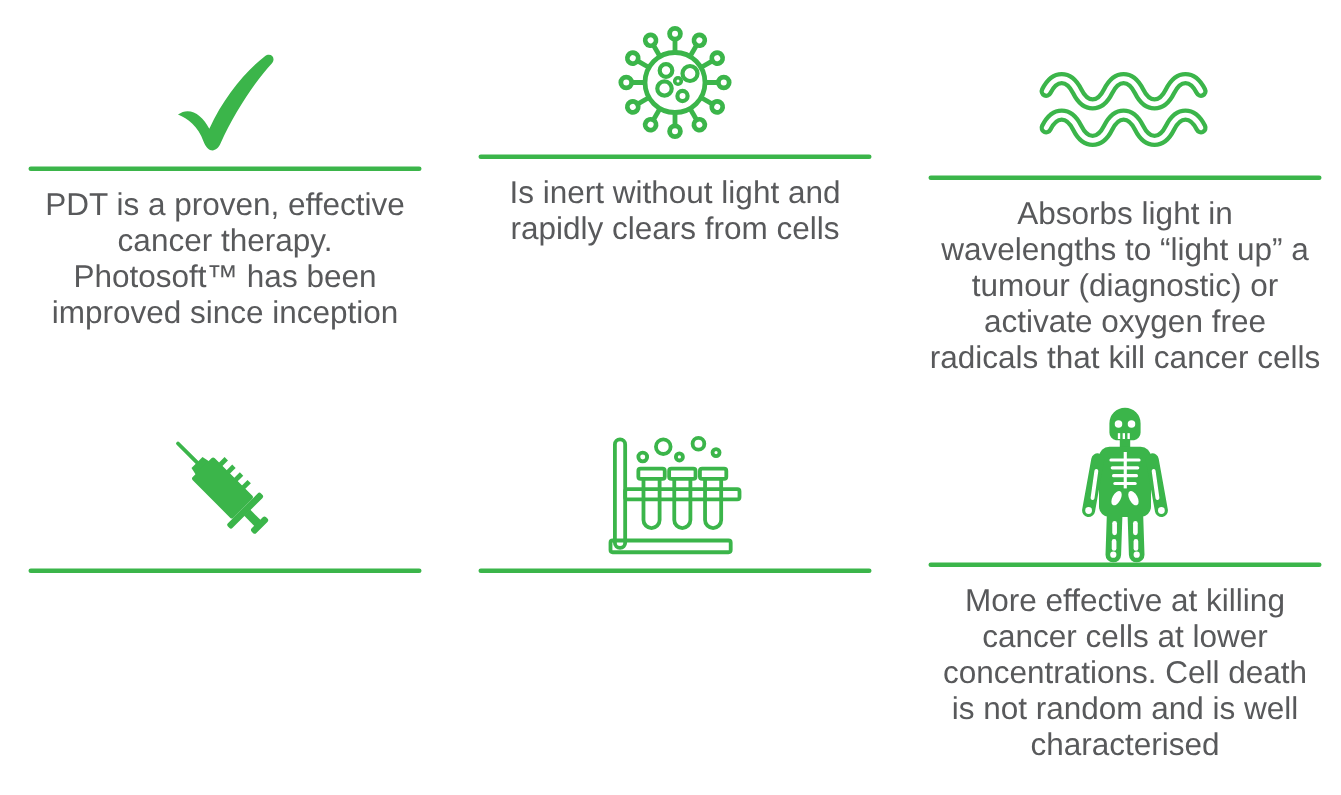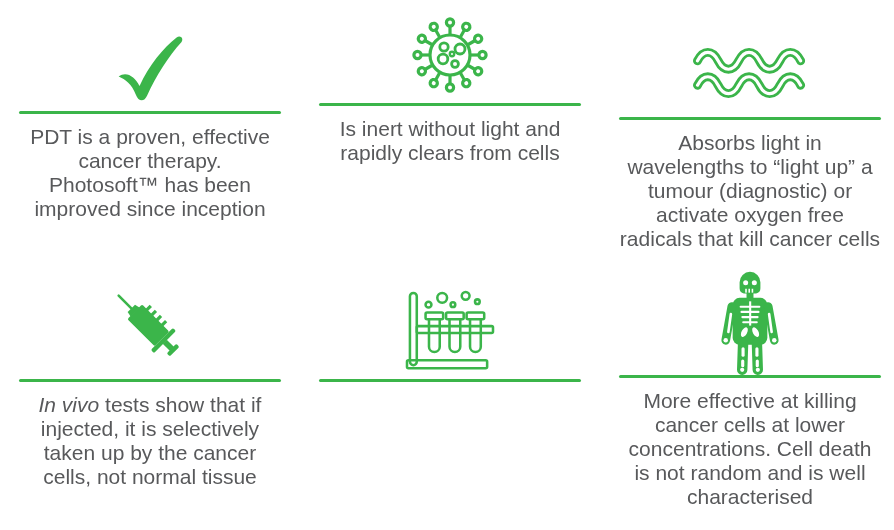--- a/index.html
+++ b/index.html
@@ -175,24 +175,20 @@
             <rect x="-2" y="-19.5" width="4" height="8"></rect>
             <rect x="7" y="-19.5" width="4" height="8"></rect>
             <rect x="21" y="-19.5" width="5.5" height="39" rx="2"></rect>
             <rect x="26" y="-3.6" width="13" height="7.2"></rect>
             <rect x="38" y="-8.5" width="5.5" height="17" rx="2"></rect>
           </g>
         </svg>
       </span>
     </div>
     <div class="divider"></div>
-    <div class="caption"><span class="ital">In vivo</span><span> tests show that if
-injected, it is selectively
-taken up by the cancer
-cells, not normal tissue</span></div>
   </div>
 
   <div class="cell row2">
     <div class="icon-box pb4">
       <span>
         <svg class="icon" width="100" height="86" viewBox="0 0 100 88" fill="none" stroke="currentColor" stroke-width="2.6">
           <rect x="9" y="4" width="7" height="74" rx="3.5"></rect>
           <rect x="6" y="73" width="82" height="8" rx="1.5"></rect>
           <rect x="16" y="38" width="78" height="7" rx="1.5"></rect>
           <g>

